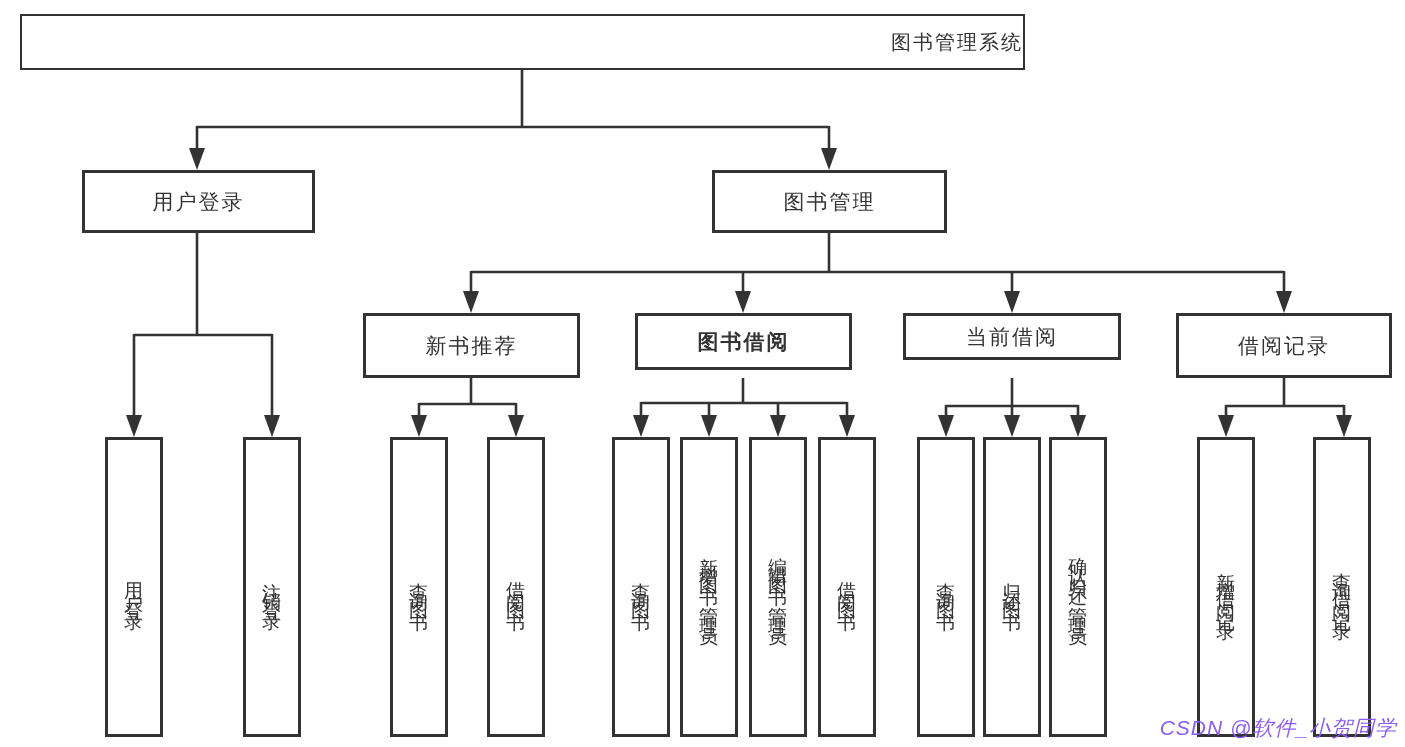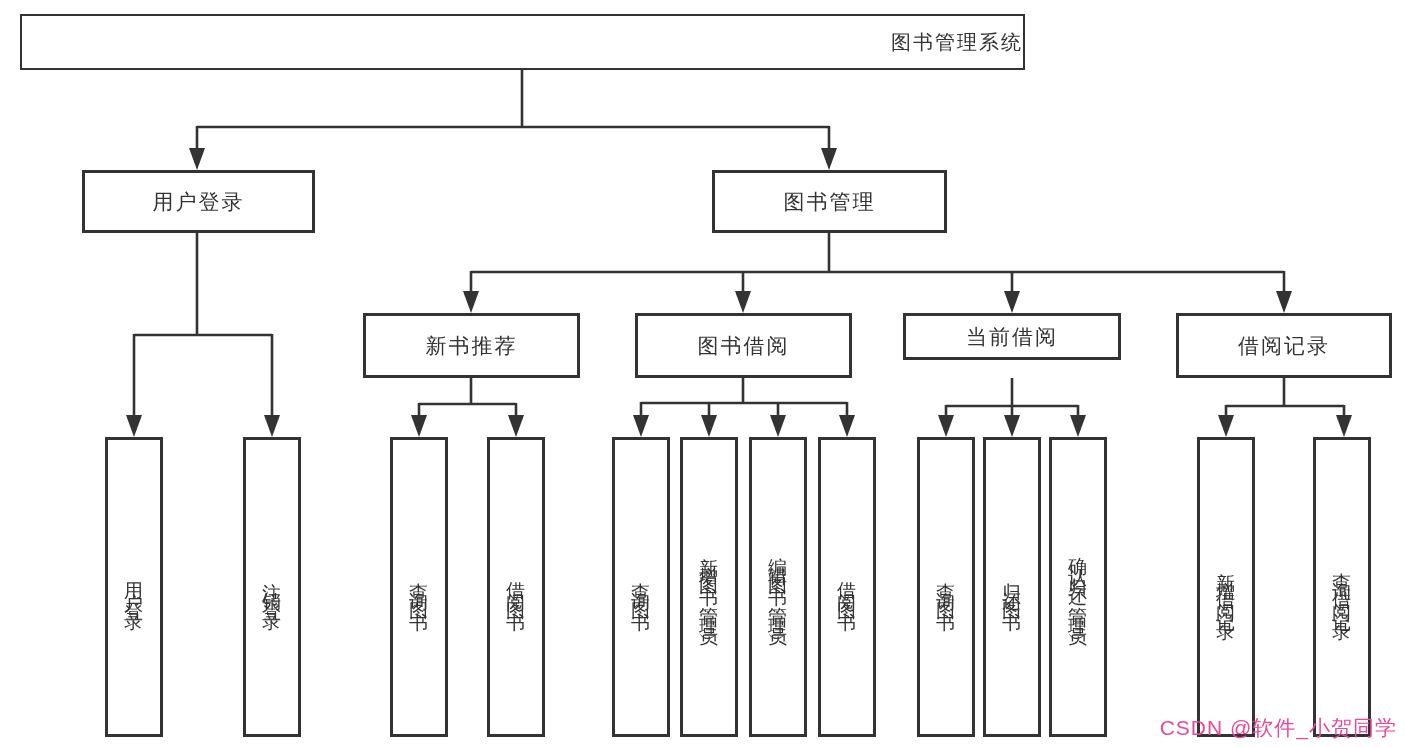--- a/index.html
+++ b/index.html
@@ -62,25 +62,26 @@
     writing-mode: vertical-rl;
     text-orientation: mixed;
     font-size: 19px;
     letter-spacing: 10px;
     line-height: 1;
   }
   #watermark {
     position: absolute;
     right: 8px;
     bottom: 5px;
-    color: #ec4899;
+    color: #8b5cf6;
     font-size: 21px;
     letter-spacing: 1px;
     white-space: nowrap;
     z-index: 5;
+    font-style: italic;
   }
 </style>
 </head>
 <body>
 
 <div id="canvas">
 
   <svg id="connectors" viewBox="0 0 1405 747" xmlns="http://www.w3.org/2000/svg">
 
     <line x1="522" y1="70" x2="522" y2="127"></line>
@@ -150,21 +151,21 @@
   <div class="hnode" style="left:82px; top:170px; width:233px; height:63px;">
     <span>用户登录</span>
   </div>
   <div class="hnode" style="left:712px; top:170px; width:235px; height:63px;justify-content:center;">
     <span>图书管理</span>
   </div>
 
   <div class="hnode" style="left:363px; top:313px; width:217px; height:65px;">
     <span>新书推荐</span>
   </div>
-  <div class="hnode" style="left:635px; top:313px; width:217px; height:65px;">
+  <div class="hnode" style="left:635px; top:313px; width:217px; height:57px;font-weight:bold;">
     <span>图书借阅</span>
   </div>
   <div class="hnode" style="left:903px; top:313px; width:218px; height:47px;">
     <span>当前借阅</span>
   </div>
   <div class="hnode" style="left:1176px; top:313px; width:216px; height:65px;">
     <span>借阅记录</span>
   </div>
 
   <div class="vnode" style="left:105px; top:437px;">

